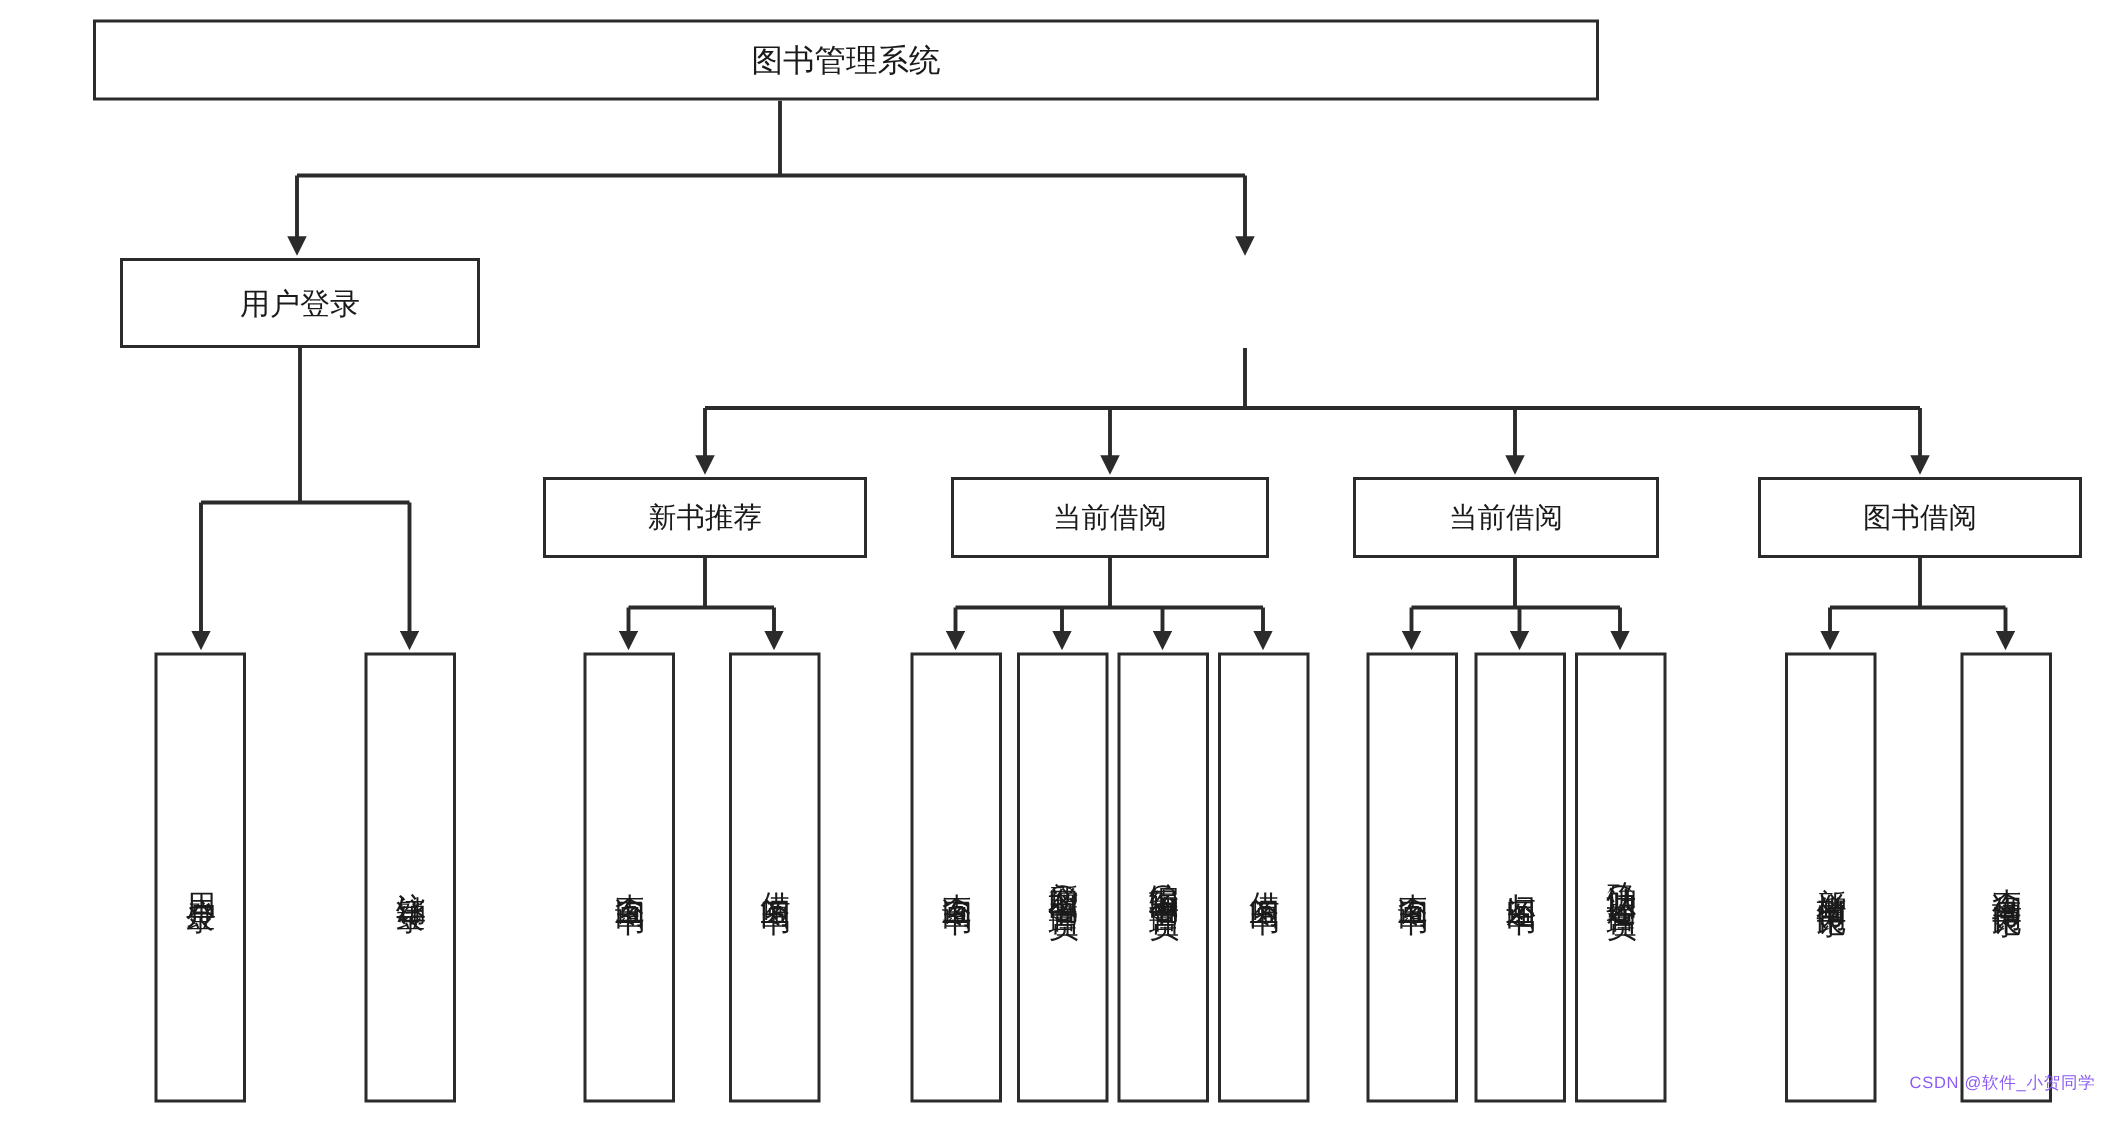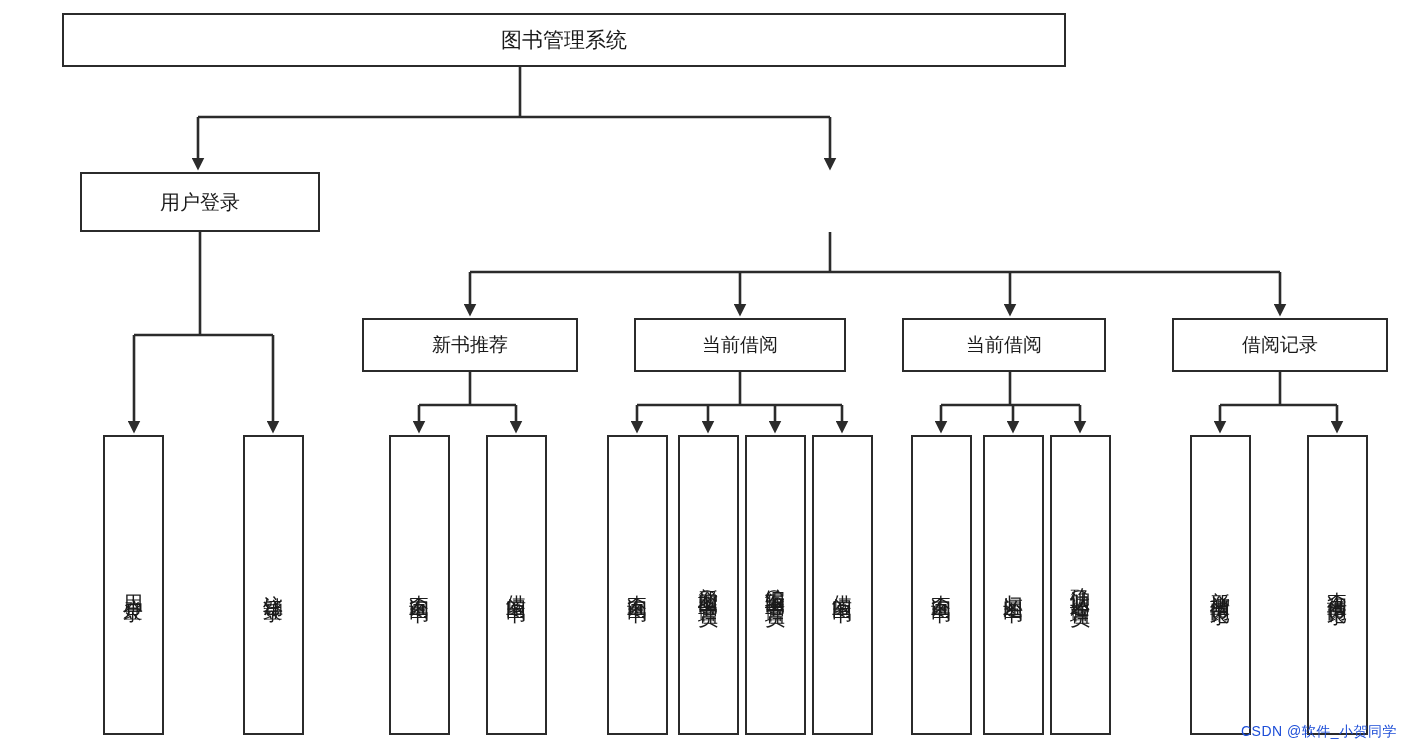--- a/index.html
+++ b/index.html
@@ -60,23 +60,23 @@
     overflow: hidden;
   }
   .node.leaf .label {
     writing-mode: vertical-rl;
     text-orientation: upright;
     display: block;
   }
   .watermark {
     position: absolute;
     right: 8px;
-    bottom: 6px;
-    font-size: 14px;
-    color: #1d4ed8;
+    bottom: 18px;
+    font-size: 11px;
+    color: #8b5cf6;
     letter-spacing: 0.5px;
     z-index: 5;
     white-space: nowrap;
   }
 </style>
 </head>
 <body>
 
 <div id="diagram">
 
@@ -144,21 +144,21 @@
   <div class="node level2" id="node-l2-0" style="left: 362px; top: 318px; width: 216px; height: 54px;">
     <span class="label">新书推荐</span>
   </div>
   <div class="node level2" id="node-l2-1" style="left: 634px; top: 318px; width: 212px; height: 54px;">
     <span class="label">当前借阅</span>
   </div>
   <div class="node level2" id="node-l2-2" style="left: 902px; top: 318px; width: 204px; height: 54px;">
     <span class="label">当前借阅</span>
   </div>
   <div class="node level2" id="node-l2-3" style="left: 1172px; top: 318px; width: 216px; height: 54px;">
-    <span class="label">借阅记录</span>
+    <span class="label">图书借阅</span>
   </div>
 
   <div class="node leaf" id="node-leaf-0" style="left: 103px; top: 435px; width: 61px; height: 300px;">
     <span class="label">用户登录</span>
   </div>
   <div class="node leaf" id="node-leaf-1" style="left: 243px; top: 435px; width: 61px; height: 300px;">
     <span class="label">注销登录</span>
   </div>
   <div class="node leaf" id="node-leaf-2" style="left: 389px; top: 435px; width: 61px; height: 300px;">
     <span class="label">查询图书</span>

